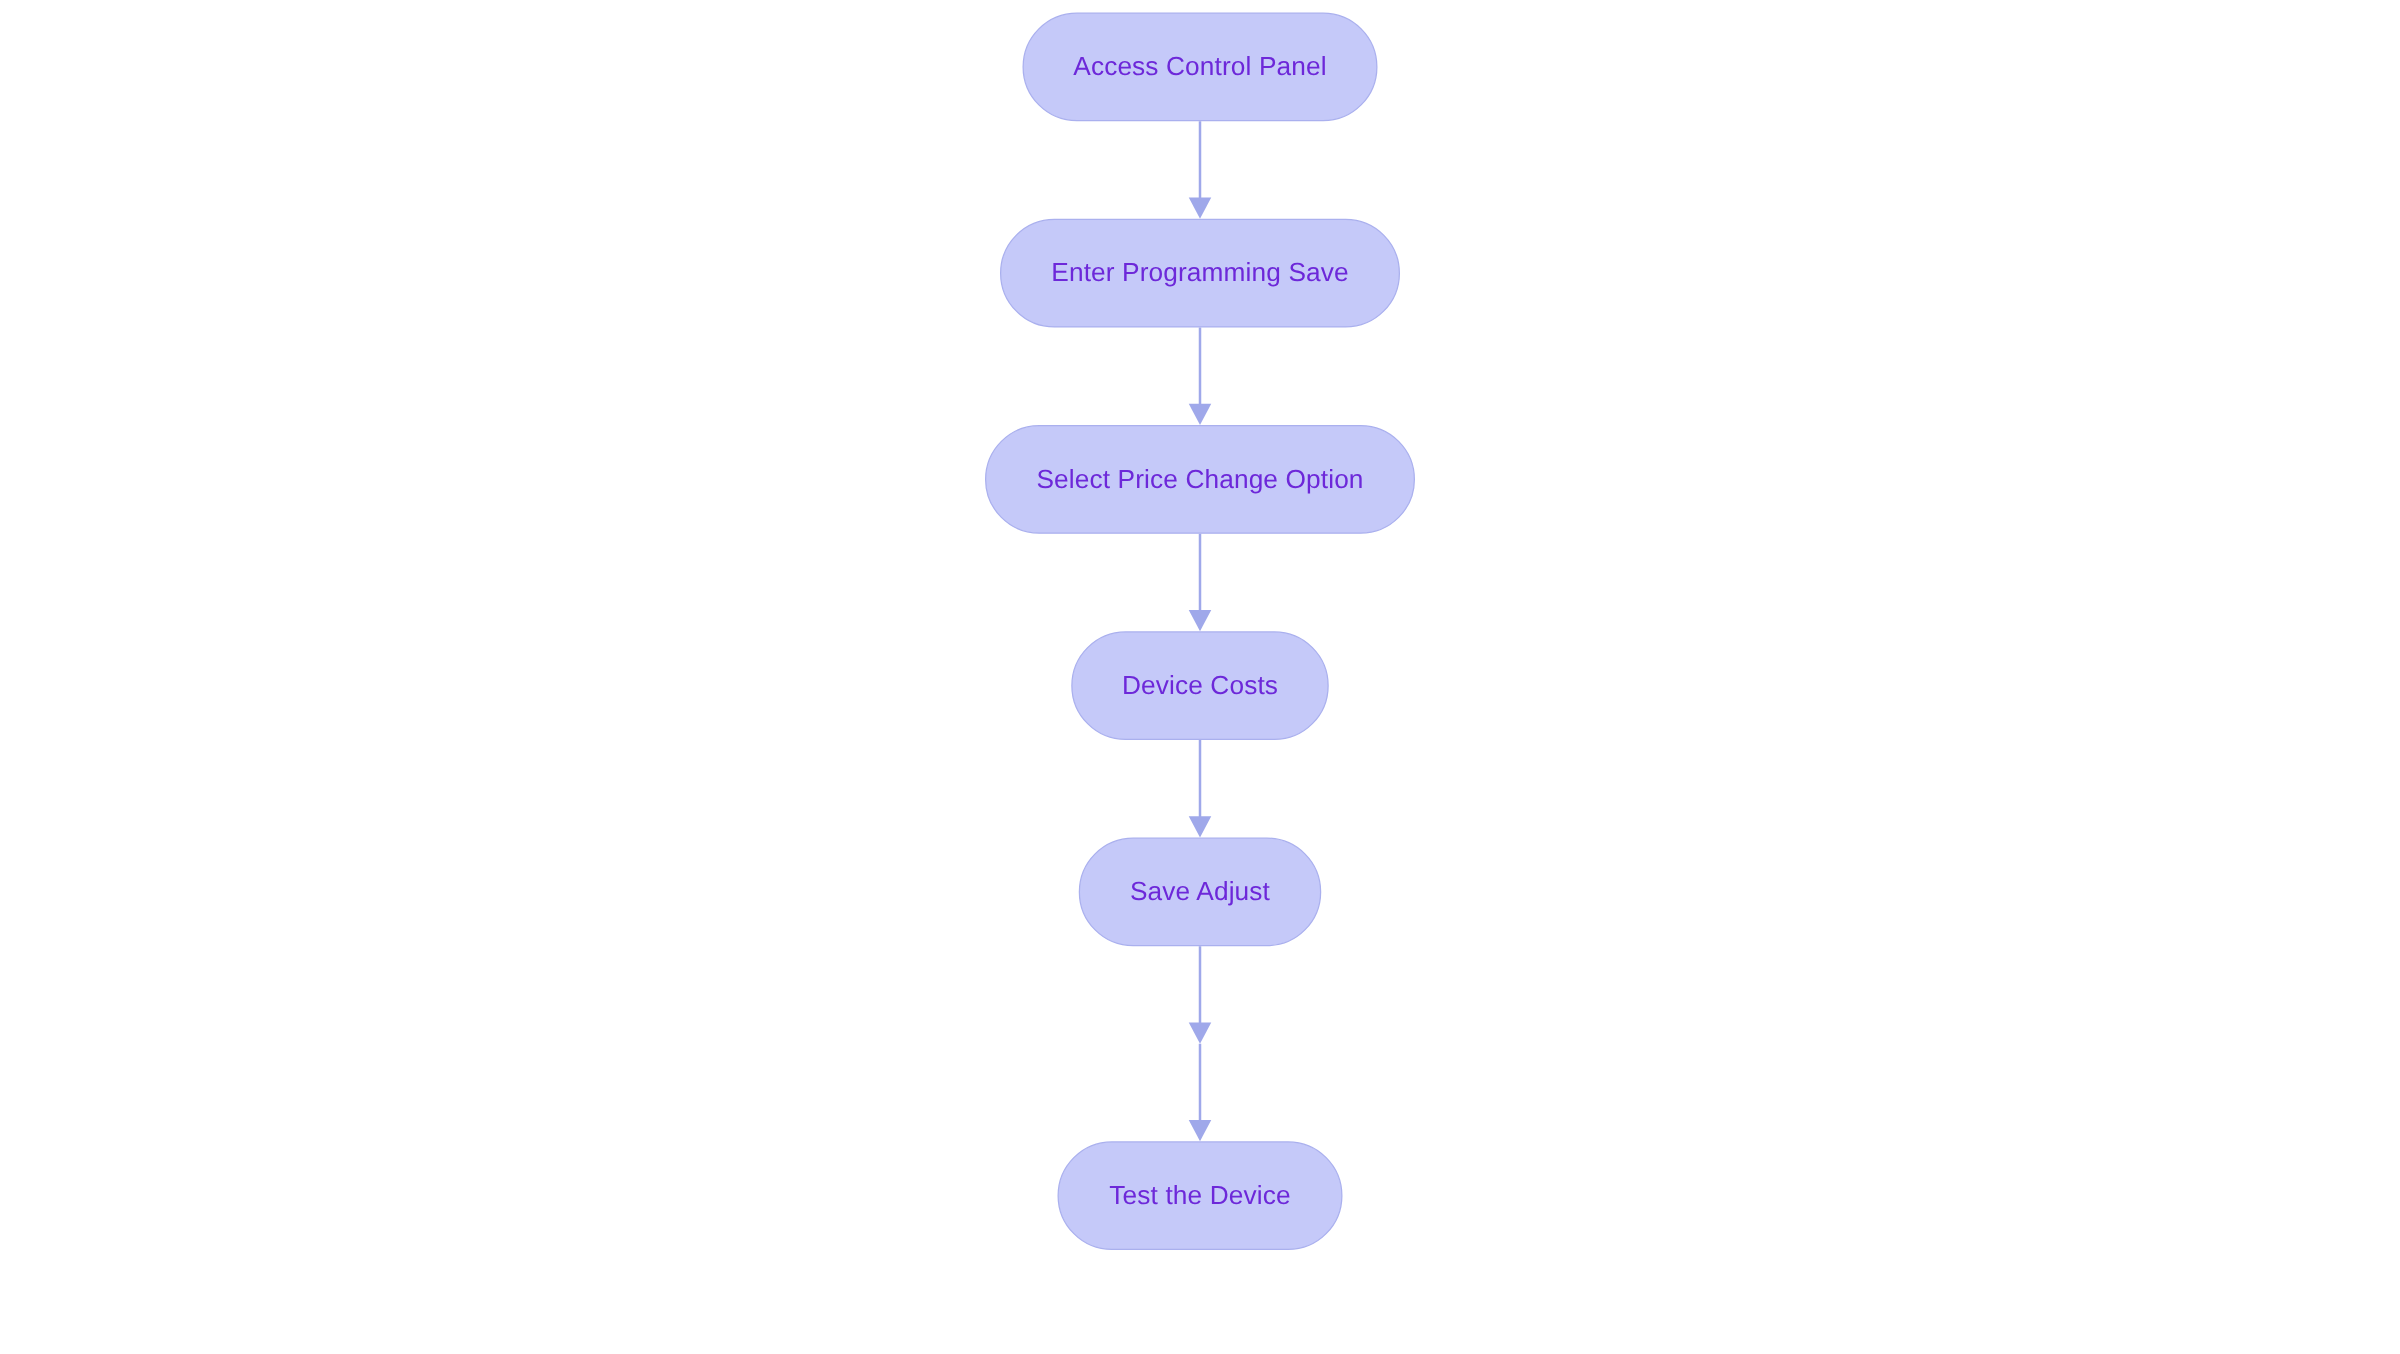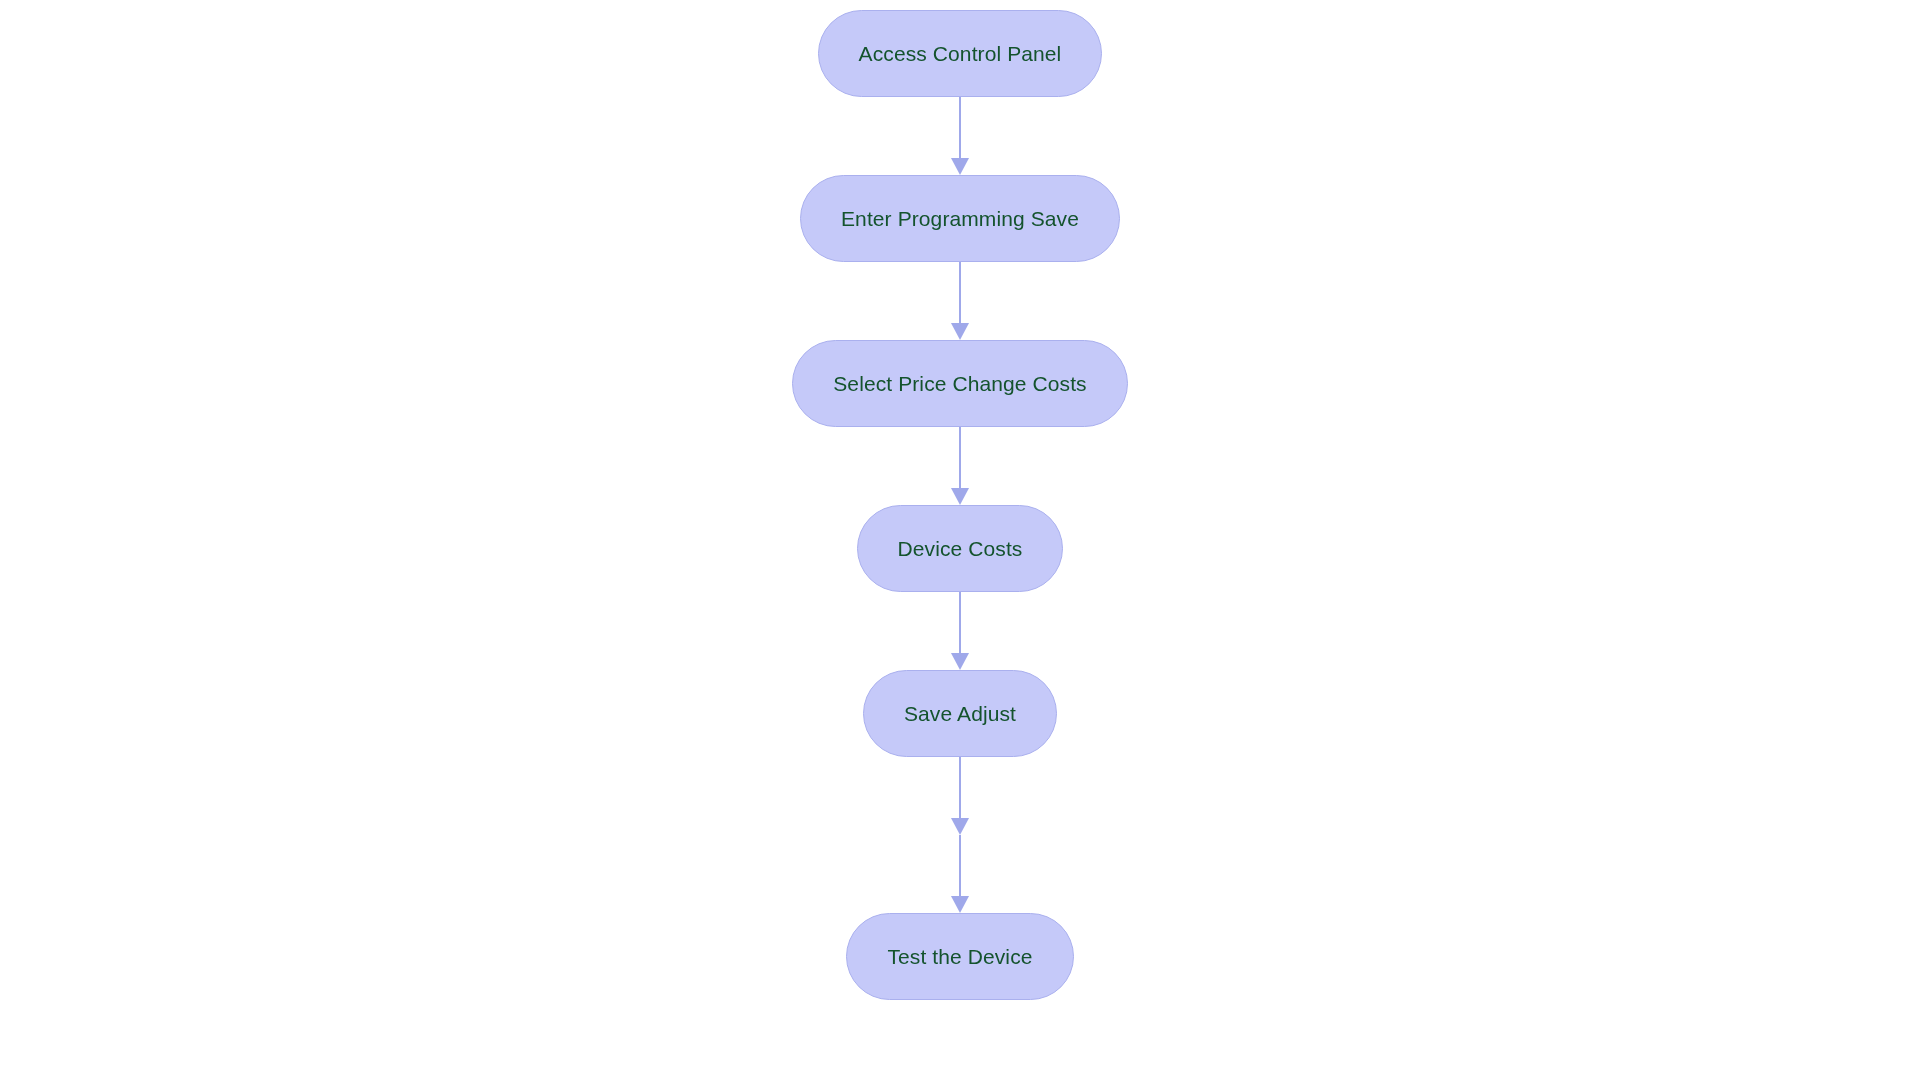--- a/index.html
+++ b/index.html
@@ -32,21 +32,21 @@
     align-items: center;
     justify-content: flex-start;
   }
 
   .flow-node {
     box-sizing: border-box;
     height: 87px;
     border-radius: 44px;
     background: #c5c9f9;
     border: 1.6px solid #aab0ee;
-    color: #14532d;
+    color: #6d28d9;
     font-size: 21px;
     font-weight: 400;
     letter-spacing: 0.1px;
     line-height: 1;
     display: flex;
     align-items: center;
     justify-content: center;
     padding: 16px 40px;
     white-space: nowrap;
     flex: 0 0 auto;
@@ -95,21 +95,21 @@
       <span class="conn-head"></span>
     </div>
 
     <div class="flow-node">Enter Programming Save</div>
 
     <div class="flow-connector">
       <span class="conn-line"></span>
       <span class="conn-head"></span>
     </div>
 
-    <div class="flow-node">Select Price Change Costs</div>
+    <div class="flow-node">Select Price Change Option</div>
 
     <div class="flow-connector">
       <span class="conn-line"></span>
       <span class="conn-head"></span>
     </div>
 
     <div class="flow-node">Device Costs</div>
 
     <div class="flow-connector">
       <span class="conn-line"></span>

